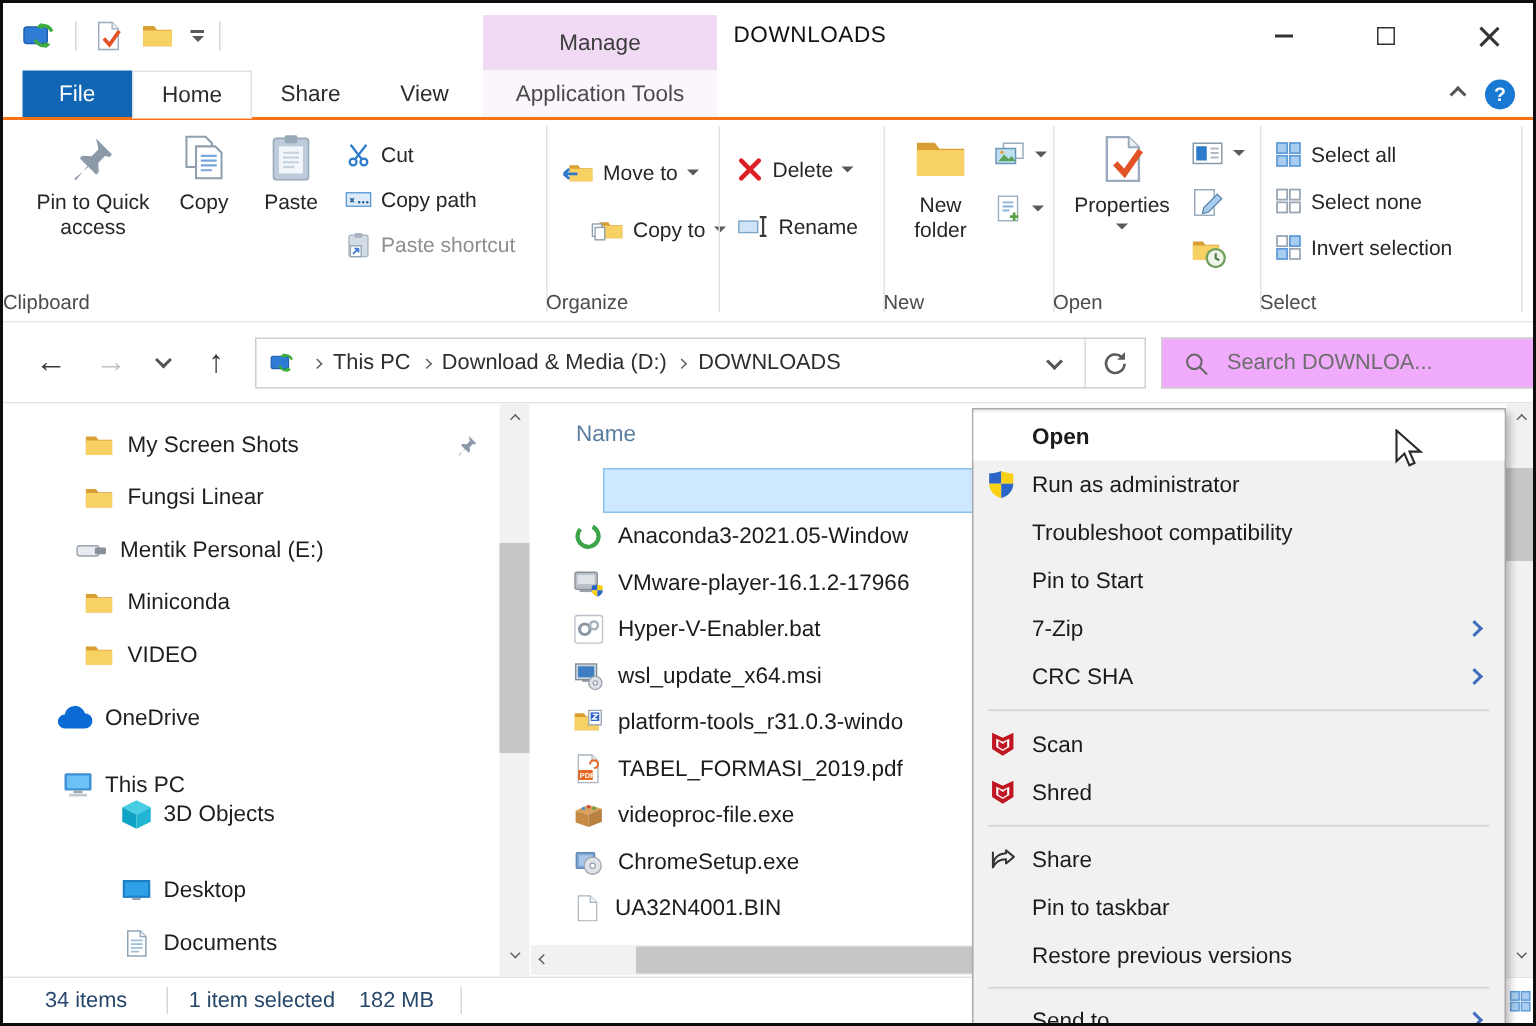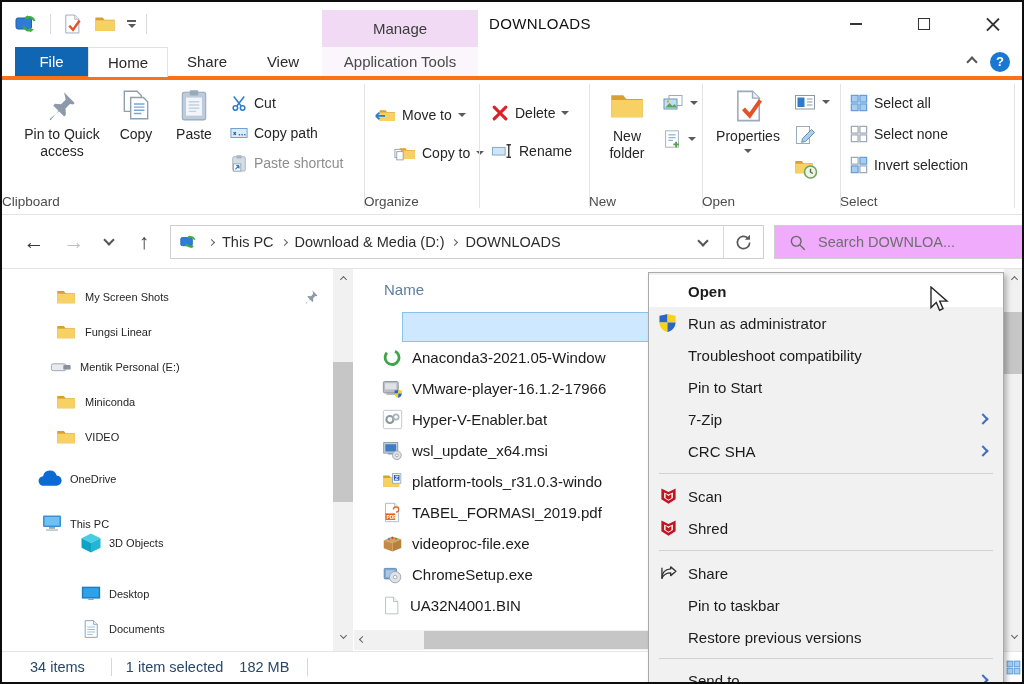--- a/index.html
+++ b/index.html
@@ -16,21 +16,21 @@
 .caret{width:0;height:0;border-left:4px solid transparent;border-right:4px solid transparent;border-top:4px solid #5a5a5a}
 .manage-tab{position:absolute;left:320px;top:8px;width:156px;height:37px;background:var(--manage-purple,#f1dbf4);display:flex;align-items:center;justify-content:center;font-size:15px;color:#3c3c3c}
 .win-title{position:absolute;left:487px;top:13px;font-size:15px;letter-spacing:.4px;color:#111}
 .winbtn{position:absolute;top:0;width:52px;height:44px;display:flex;align-items:center;justify-content:center}
 .min-glyph{width:12px;height:2px;background:#333}
 .max-glyph{width:12px;height:12px;border:1.5px solid #333}
 .x-glyph{position:relative;width:15px;height:15px}
 .x-glyph::before,.x-glyph::after{content:"";position:absolute;left:7px;top:-1px;width:1.7px;height:17px;background:#333}
 .x-glyph::before{transform:rotate(45deg)}.x-glyph::after{transform:rotate(-45deg)}
 
-.tabbar{position:absolute;left:0;top:45px;right:0;height:33px;background:#fff;border-bottom:4px solid #f97316;display:flex;align-items:stretch}
+.tabbar{position:absolute;left:0;top:45px;right:0;height:33px;background:#fff;border-bottom:2px solid #f97316;display:flex;align-items:stretch}
 .tab{display:flex;align-items:center;justify-content:center;font-size:15px;color:#2b2b2b}
 .tab-file{margin-left:13px;width:73px;background:var(--file-tab-blue,#1166b3);color:#fff}
 .tab-home{width:80px;background:#fff;border:1px solid #e2e2e2;border-bottom:none;position:relative;z-index:2;margin-bottom:-1px}
 .tab-share{margin-left:4px;width:70px}
 .tab-view{margin-left:6px;width:70px}
 .tab-apptools{margin-left:4px;width:156px;background:var(--apptools-bg,#fbf5fc);color:#4a4a4a}
 .tab-right{margin-left:auto;display:flex;align-items:center;gap:14px;padding-right:12px}
 .chev{display:inline-block;width:8px;height:8px;border-right:2px solid #555;border-bottom:2px solid #555;transform:rotate(45deg)}
 .chev.up{transform:rotate(-135deg)}
 .chev.right{transform:rotate(-45deg)}
@@ -48,21 +48,21 @@
 
 .addrbar{position:absolute;left:0;top:213px;right:0;height:54px;background:#fff;border-bottom:1px solid #e4e4e4}
 .navglyph{position:absolute;top:0;height:54px;display:flex;align-items:center;justify-content:center}
 .addrbox{position:absolute;left:168px;top:10px;width:594px;height:34px;border:1px solid #cfcfcf;background:#fff;display:flex;align-items:center}
 .crumb{font-size:14.5px;color:#2e2e2e;padding:0 8px;white-space:nowrap}
 .searchbox{position:absolute;left:772px;top:10px;width:264px;height:34px;border:1px solid #cfcfcf;background:#f0abfc;display:flex;align-items:center;padding-left:14px;gap:12px}
 .searchbox input{border:none;outline:none;font-size:14.5px;color:#555;width:185px;font-family:"Liberation Sans",sans-serif;background:transparent}
 .searchbox input::placeholder{color:#6e6e6e;opacity:1}
 
 .sidebar{position:absolute;left:0;top:267px;width:331px;height:382px;background:#fff}
-.side-item{position:absolute;left:0;right:0;height:35px;display:flex;align-items:center;font-size:11px;color:#1f1f1f}
+.side-item{position:absolute;left:0;right:0;height:35px;display:flex;align-items:center;font-size:15px;color:#1f1f1f}
 .scrolltrack{position:absolute;background:#f1f1f1}
 .scrollthumb{position:absolute;background:#c6c6c6}
 .sb-arrow{position:absolute;left:0;width:100%;display:flex;justify-content:center}
 .filearea{position:absolute;left:352px;top:267px;width:650px;height:382px;background:#fff;overflow:hidden}
 .col-header{position:absolute;left:30px;top:12px;font-size:15px;color:#5b7da0}
 .file-row{position:absolute;left:0;width:650px;height:31px;display:flex;align-items:center;padding-left:28px;gap:9px;font-size:15px;color:#1c1c1c;white-space:nowrap}
 .sel-box{position:absolute;left:20px;top:0;width:278px;height:30px;background:var(--selection-blue,#cde8ff);border:1px solid var(--selection-border,#8ac2ee)}
 .file-row>*{position:relative}
 
 .statusbar{position:absolute;left:0;top:649px;right:0;height:31px;background:#fff;border-top:1px solid #e4e4e4;display:flex;align-items:center;font-size:14.5px;color:var(--status-text,#27476b)}

